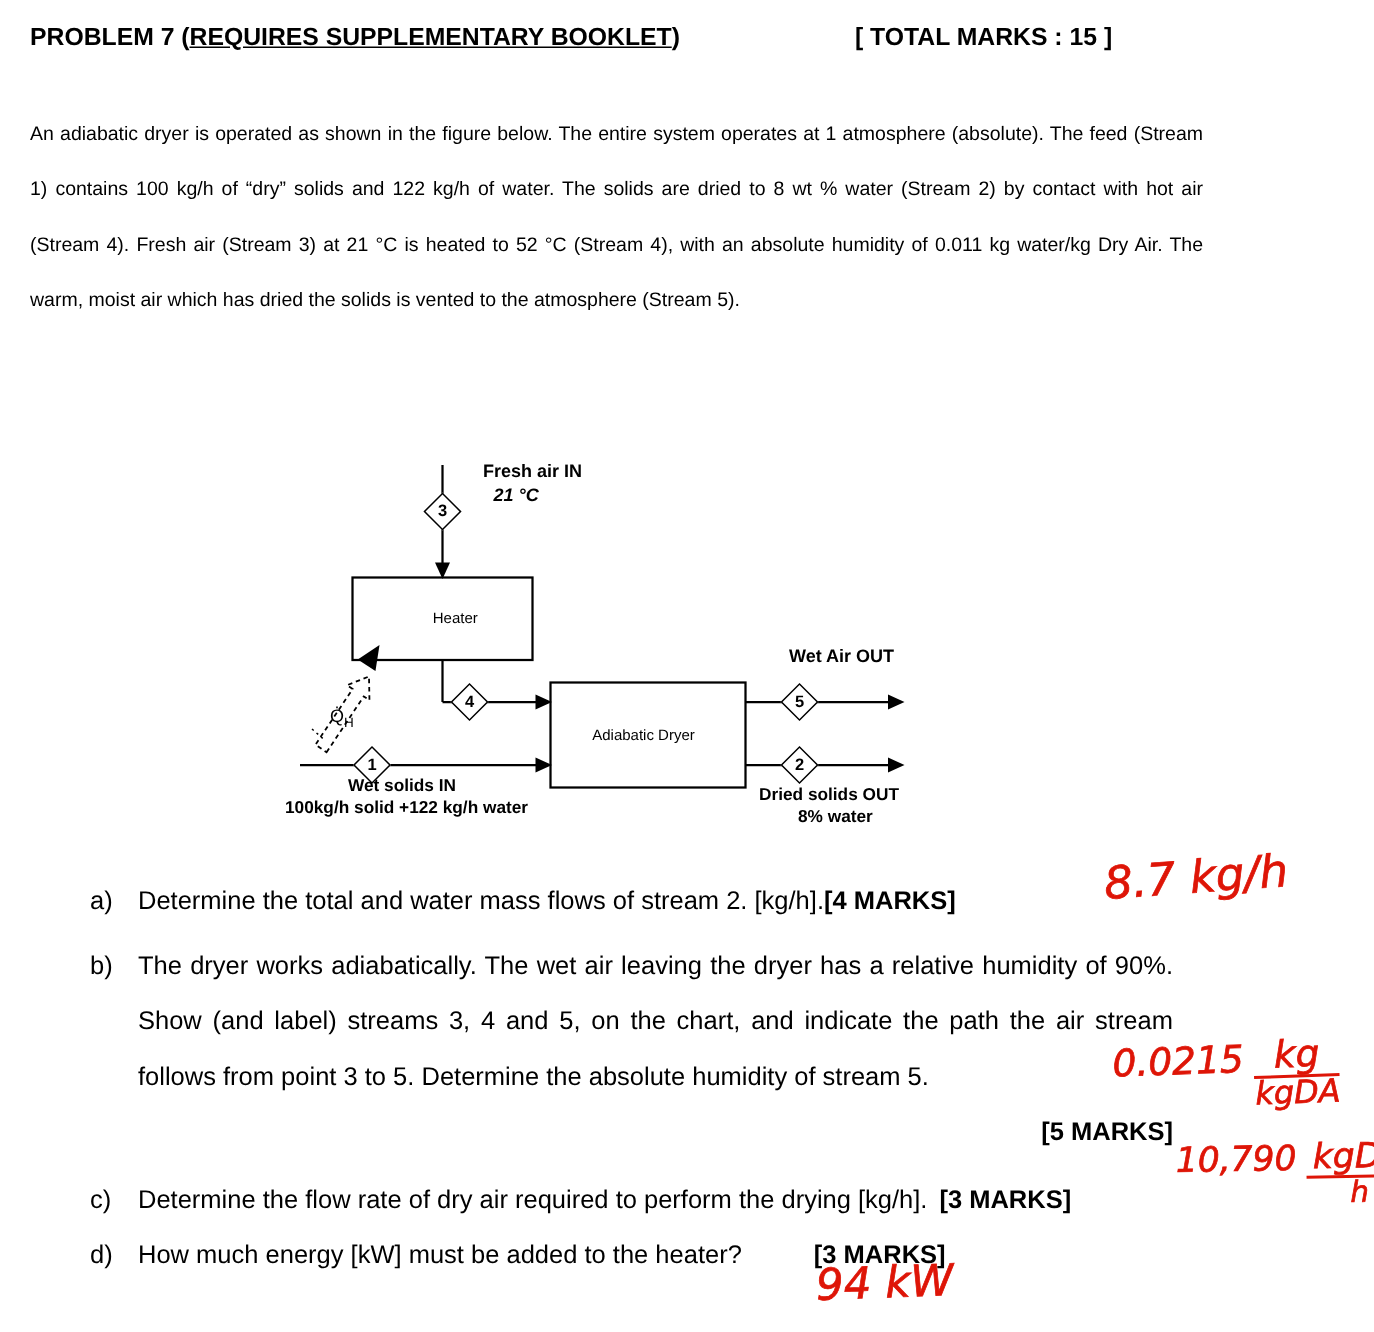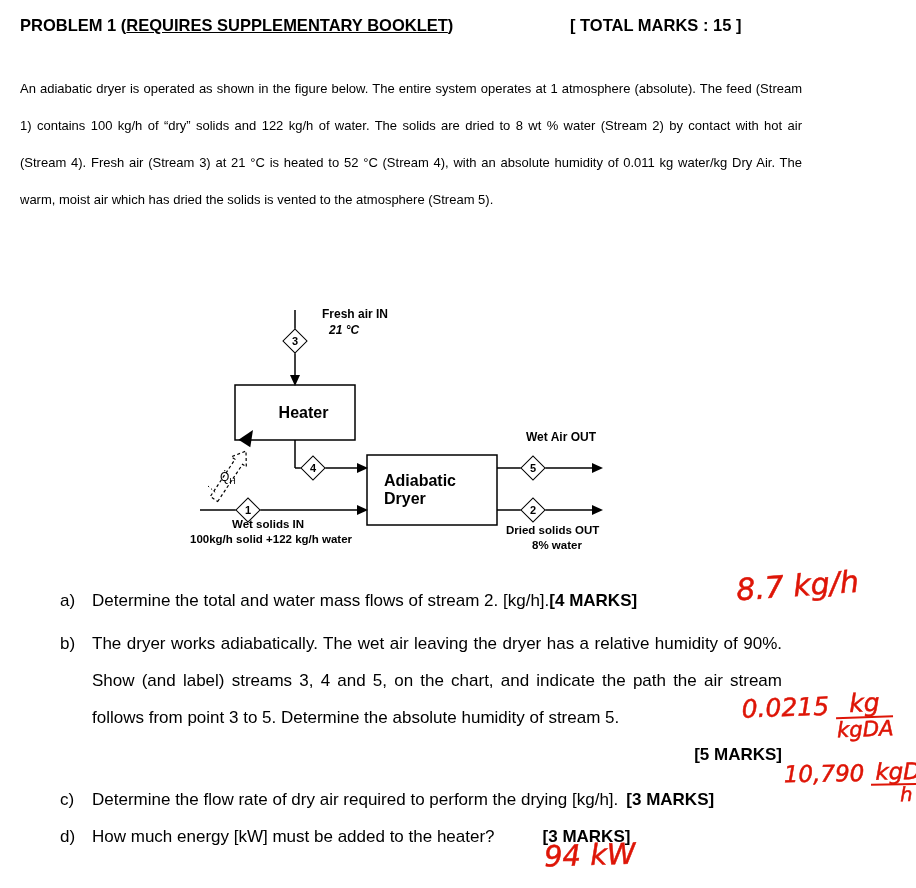--- a/index.html
+++ b/index.html
@@ -24,21 +24,21 @@
     position: absolute; top: 70px; left: 20px; width: 782px;
     font-size: 13px; line-height: 37px; text-align: justify;
   }
 
   
   .diagram { position: absolute; top: 300px; left: 0; width: 916px; height: 270px; }
   .diagram svg { position: absolute; left: 0; top: 0; }
   .dlabel { position: absolute; font-size: 12px; font-weight: bold; white-space: nowrap; }
   .dlabel.small { font-size: 11.5px; }
   .box-label { position: absolute; display: flex; align-items: center; justify-content: center;
-               font-size: 16px; font-weight: bold; padding-left: 17px; }
+               font-size: 10px; font-weight: normal; padding-left: 17px; }
   .heater-label { left: 235px; top: 85px; width: 120px; height: 55px; }
   .dryer-label  { left: 367px; top: 155px; width: 107px; height: 70px; }
   .qh-label { position: absolute; left: 193px; top: 170px; font-size: 12px; margin-left: 27px; }
   .qh-label sub { font-size: 9px; }
 
   .diamond { position: absolute; width: 26px; height: 26px; }
   .diamond .dsq {
     position: absolute; left: 4px; top: 4px; width: 18px; height: 18px;
     background: #fff; border: 1.5px solid #000; transform: rotate(45deg);
   }
@@ -76,21 +76,21 @@
   .frac .num { border-bottom: 2.5px solid currentColor; padding: 0 4px; }
   .frac .den { font-size: 0.85em; }
 </style>
 </head>
 <body>
 
 <div class="page">
 
   <div class="header">
     <span>
-      <span>PROBLEM 1 (</span><span class="underlined">REQUIRES SUPPLEMENTARY BOOKLET</span><span>)</span>
+      <span>PROBLEM 7 (</span><span class="underlined">REQUIRES SUPPLEMENTARY BOOKLET</span><span>)</span>
     </span>
     <span class="total-marks">[ TOTAL MARKS : 15 ]</span>
   </div>
 
   <div class="intro">An adiabatic dryer is operated as shown in the figure below.  The entire system operates at 1 atmosphere (absolute). The feed (Stream 1) contains 100 kg/h of “dry” solids and 122 kg/h of water. The solids are dried to 8 wt % water (Stream 2) by contact with hot air (Stream 4). Fresh air (Stream 3) at 21 °C is heated to 52 °C (Stream 4), with an absolute humidity of 0.011 kg water/kg Dry Air.  The warm, moist air which has dried the solids is vented to the atmosphere (Stream 5).</div>
 
   <div class="diagram">
     <svg width="916" height="270" viewBox="0 0 916 270">
 
       <rect x="235" y="85" width="120" height="55" fill="#fff" stroke="#000" stroke-width="1.5"></rect>

